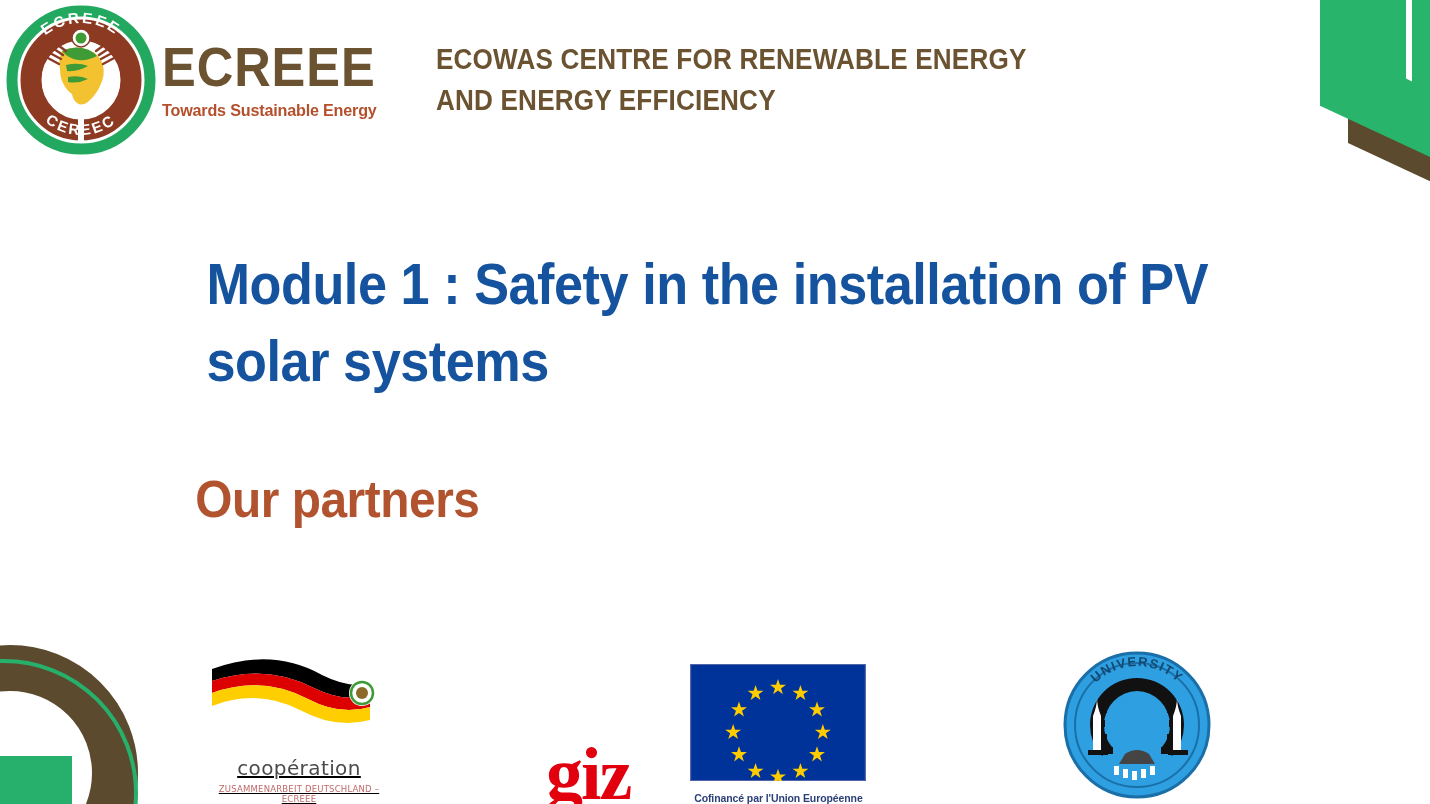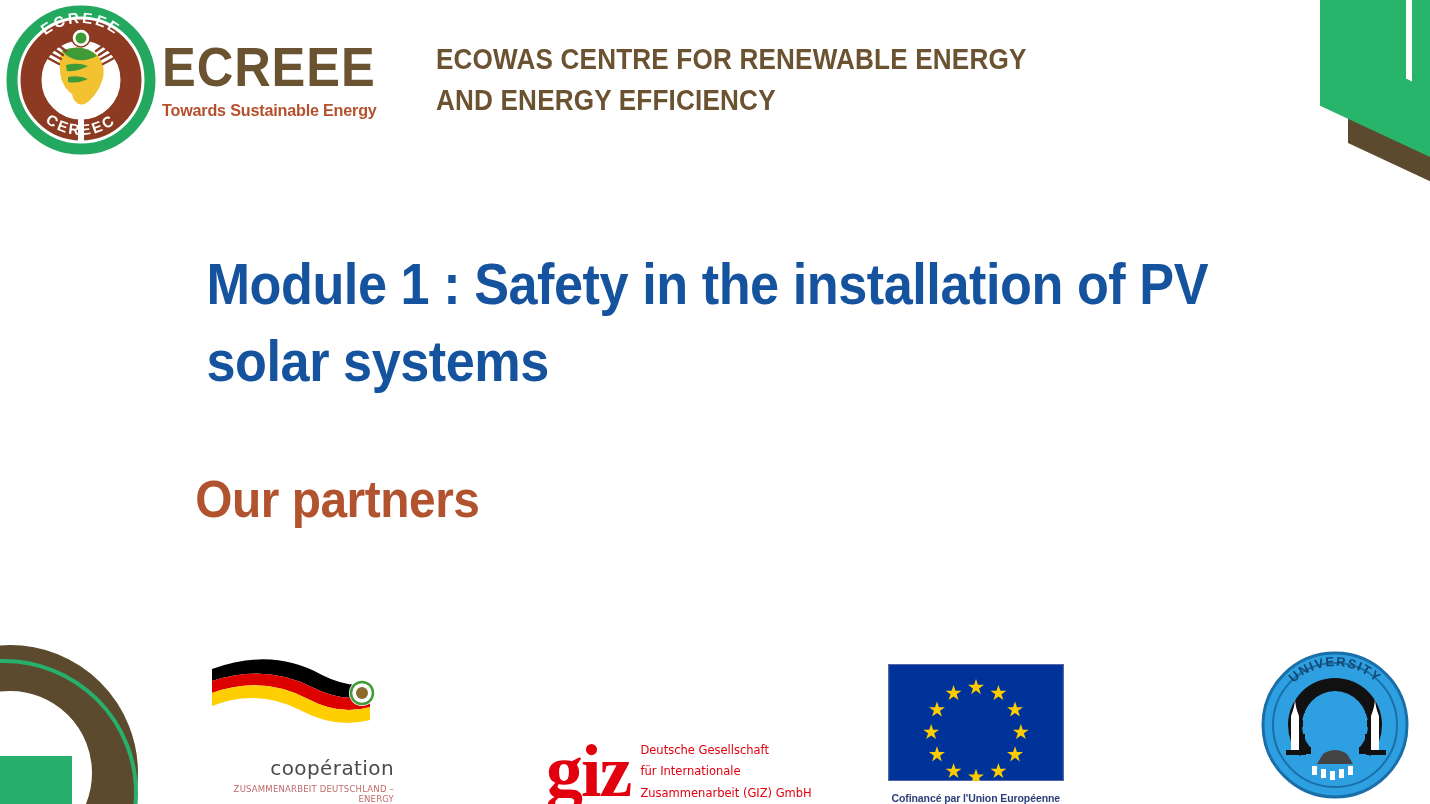--- a/index.html
+++ b/index.html
@@ -184,36 +184,37 @@
     align-items: flex-end;
   }
   .partner {
     display: flex;
     flex-direction: column;
     align-items: center;
     justify-content: flex-end;
   }
   .p-bmz   { margin-left: 24px; }
   .p-giz   { margin-left: 152px; }
-  .p-eu    { margin-left: 76px; border-radius: 25px; }
+  .p-eu    { margin-left: 60px; border-radius: 25px; }
   .p-uni   { margin-left: 196px; }
 
   .caption-eu {
     font-size: 10.5px;
     color: #2b3f7a;
     font-weight: bold;
     margin-top: 7px;
     letter-spacing: -0.1px;
   }
 
   
   .coop-text {
     margin-top: 18px;
-    text-align: right;
+    text-align: center;
     width: 190px;
+    text-decoration: underline;
   }
   .coop-l1, .coop-l2 {
     font-size: 20px;
     color: #4a4a4a;
     line-height: 1.12;
     letter-spacing: 0.4px;
     font-family: "DejaVu Sans", sans-serif;
   }
   .coop-l3 {
     font-size: 8.5px;
@@ -334,30 +335,27 @@
           <path d="M8 24 q60 -22 110 6 q28 14 48 8 l0 12 q-26 8 -56 -7 q-48 -25 -102 -7 Z" fill="#000000"></path>
           <path d="M8 36 q54 -18 102 7 q30 15 56 7 l0 12 q-30 9 -62 -8 q-46 -24 -96 -6 Z" fill="#dd0000"></path>
           <path d="M8 48 q50 -18 96 6 q32 17 62 8 l0 13 q-34 9 -68 -9 q-44 -23 -90 -5 Z" fill="#ffce00"></path>
           <circle cx="158" cy="48" r="13" fill="#ffffff"></circle>
           <circle cx="158" cy="48" r="11" fill="none" stroke="#3f9b35" stroke-width="2.5"></circle>
           <circle cx="158" cy="48" r="6" fill="#8c6a2a"></circle>
         </svg>
       </div>
       <div class="coop-text">
         <div class="coop-l1">coopération</div>
-        <div class="coop-l3">ZUSAMMENARBEIT DEUTSCHLAND – ENERGY</div>
+        <div class="coop-l3">ZUSAMMENARBEIT DEUTSCHLAND – ECREEE</div>
       </div>
     </div>
 
     <div class="partner p-giz">
       <div class="giz-wrap">
         <div class="giz-mark">giz</div>
-        <div class="giz-sub">Deutsche Gesellschaft
-für Internationale
-Zusammenarbeit (GIZ) GmbH</div>
       </div>
     </div>
 
     <div class="partner p-eu">
       <div>
         <svg viewBox="0 0 180 120" width="176" height="117" aria-hidden="true">
           <rect x="0" y="0" width="180" height="120" fill="#003399" stroke="#5566aa" stroke-width="2"></rect>
           <g fill="#ffcc00">
             <g transform="translate(90,24) scale(0.95)">
                 <polygon points="0,-9 2.1,-2.8 8.6,-2.8 3.3,1.1 5.3,7.3 0,3.4 -5.3,7.3 -3.3,1.1 -8.6,-2.8 -2.1,-2.8"></polygon>

